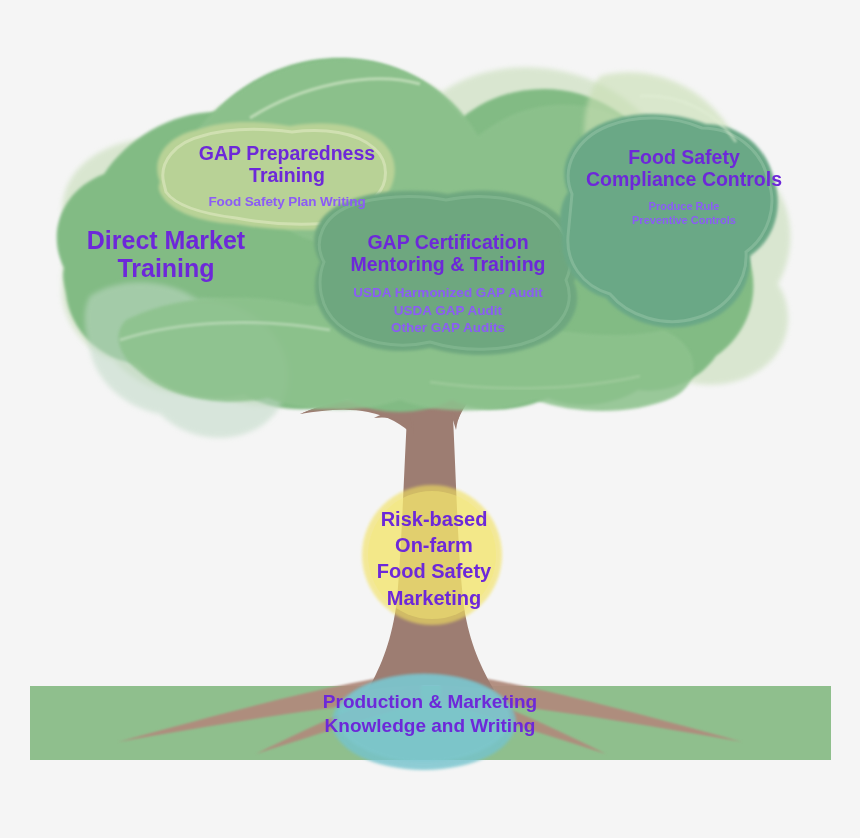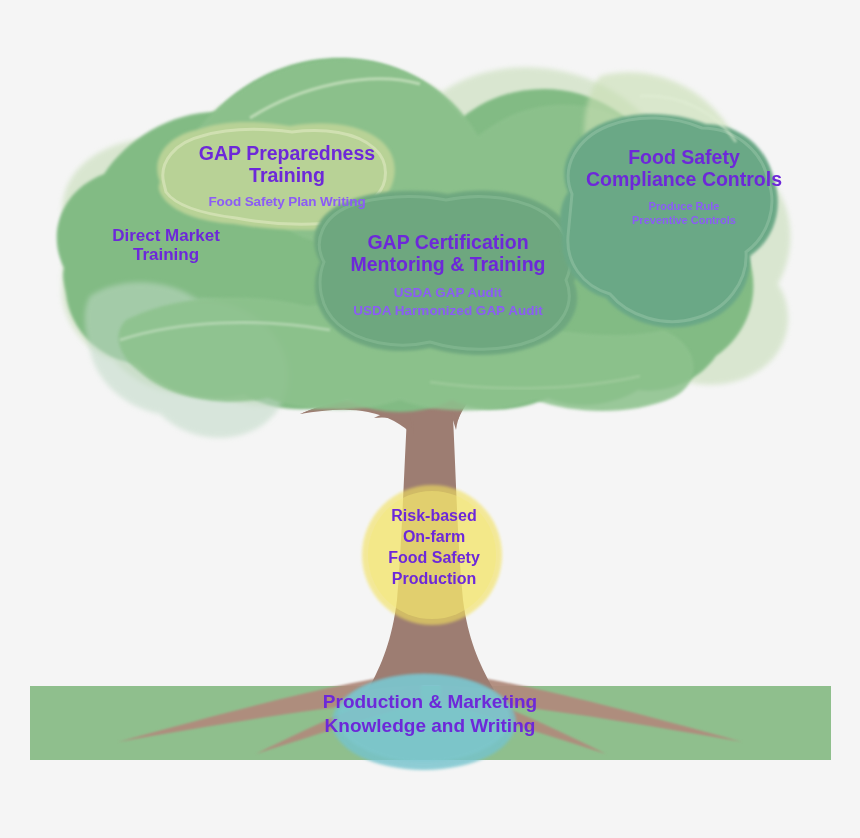--- a/index.html
+++ b/index.html
@@ -38,21 +38,21 @@
   }
   .label-sub {
     font-weight: bold;
     color: #8b5cf6;
   }
   
   #label-direct-market {
     left: 44px;
     top: 226px;
     width: 244px;
-    font-size: 17px;
+    font-size: 25px;
   }
   #label-gap-prep {
     left: 163px;
     top: 142px;
     width: 248px;
   }
   #label-gap-prep .label-title { font-size: 19.5px; }
   #label-gap-prep .label-sub {
     font-size: 13.5px;
     margin-top: 8px;
@@ -77,21 +77,21 @@
   #label-fsma .label-title { font-size: 19.5px; }
   #label-fsma .label-sub {
     font-size: 11px;
     margin-top: 9px;
     line-height: 1.3;
   }
   #label-principles {
     left: 368px;
     top: 506px;
     width: 132px;
-    font-size: 16px;
+    font-size: 20px;
     line-height: 1.31;
   }
   #label-ground {
     left: 276px;
     top: 690px;
     width: 308px;
     font-size: 19px;
     line-height: 1.26;
   }
 </style>
@@ -303,39 +303,40 @@
   <div class="label-block" id="label-gap-prep">
     <div class="label-title">GAP Preparedness</div>
     <div class="label-title">Training</div>
     <div class="label-sub">Food Safety Plan Writing</div>
   </div>
 
   <div class="label-block" id="label-gap-cert">
     <div class="label-title">GAP Certification</div>
     <div class="label-title">Mentoring &amp; Training</div>
     <div class="label-sub">
+      <div>USDA Harmonized GAP Audit</div>
       <div>USDA GAP Audit</div>
-      <div>USDA Harmonized GAP Audit</div>
+      <div>Other GAP Audits</div>
     </div>
   </div>
 
   <div class="label-block" id="label-fsma">
     <div class="label-title">Food Safety</div>
     <div class="label-title">Compliance Controls</div>
     <div class="label-sub">
       <div>Produce Rule</div>
       <div>Preventive Controls</div>
     </div>
   </div>
 
   <div class="label-block label-title" id="label-principles">
     <div>Risk-based</div>
     <div>On-farm</div>
     <div>Food Safety</div>
-    <div>Production</div>
+    <div>Marketing</div>
   </div>
 
   <div class="label-block label-title" id="label-ground">
     <div>Production &amp; Marketing</div>
     <div>Knowledge and Writing</div>
   </div>
 
 </div>
 
 </body></html>

